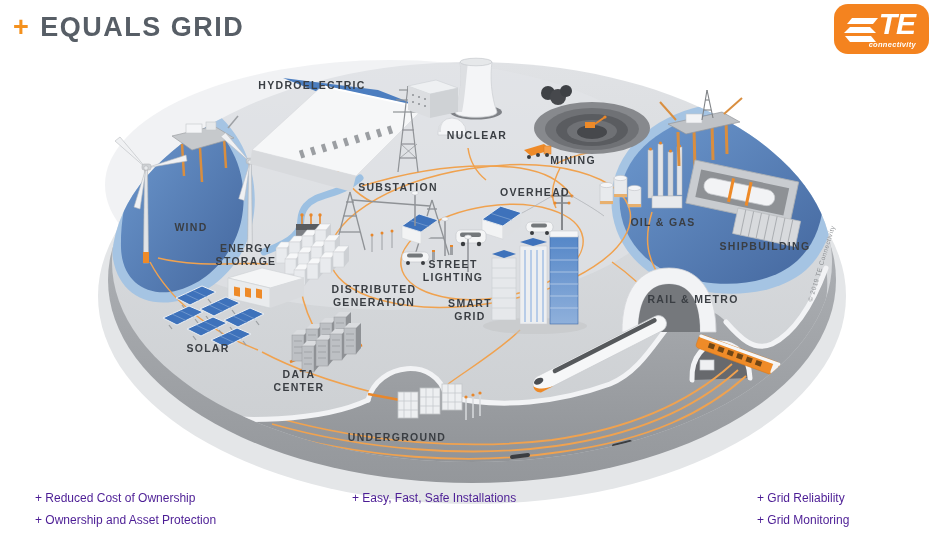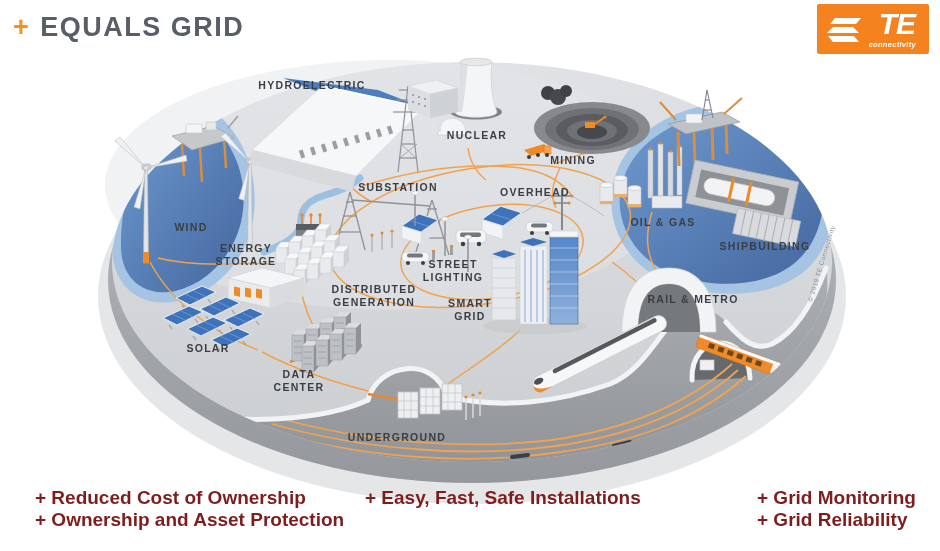--- a/index.html
+++ b/index.html
@@ -6,31 +6,31 @@
   body{
     width:940px;height:551px;position:relative;overflow:hidden;
     background:#ffffff;font-family:"Liberation Sans",sans-serif;
     -webkit-font-smoothing:antialiased;
   }
   .stage{position:absolute;inset:0;}
   
   .header{position:absolute;top:0;left:0;right:0;height:58px;z-index:5;}
   .title{position:absolute;left:13px;top:12px;font-size:27px;font-weight:700;letter-spacing:1.5px;color:#575E66;}
   .title .plus{color:#F4911E;margin-right:10px;font-weight:700;}
-  .te-logo{position:absolute;right:11px;top:4px;width:112px;height:50px;background:#F4831F;border-radius:2px;}
+  .te-logo{position:absolute;right:11px;top:4px;width:95px;height:50px;background:#F4831F;border-radius:14px;}
   .te-logo svg{position:absolute;left:0;top:0;}
   .te-word{position:absolute;right:14px;top:3px;color:#ffffff;font-size:30px;font-weight:800;font-style:italic;letter-spacing:-1px;}
   .te-sub{position:absolute;right:13px;top:36px;color:#ffffff;font-size:7.5px;font-weight:700;font-style:italic;letter-spacing:.3px;margin-left:48px;}
   
   .illus{position:absolute;left:0;top:0;width:940px;height:551px;z-index:1;}
   
   .benefits{position:absolute;left:0;right:0;top:487px;z-index:6;}
   .bcol{position:absolute;top:0;}
-  .bcol div{font-size:19px;font-weight:700;color:#7f1d1d;line-height:22px;white-space:nowrap;}
-  .bcol1{left:35px;} .bcol2{left:365px;} .bcol3{left:757px;}
+  .bcol div{font-size:12px;font-weight:400;color:#4c1d95;line-height:22px;white-space:nowrap;}
+  .bcol1{left:35px;} .bcol2{left:352px;} .bcol3{left:757px;}
   
   text.mlabel{font-family:"Liberation Sans",sans-serif;font-size:10.5px;font-weight:700;
     letter-spacing:1.3px;fill:#3A3E43;text-anchor:middle;}
   text.copyr{font-family:"Liberation Sans",sans-serif;font-size:6.5px;fill:#8E9194;letter-spacing:.5px;}
 </style>
 </head>
 <body>
 
 <div class="stage">
 
@@ -600,18 +600,18 @@
 
   <div class="benefits">
     <div class="bcol bcol1">
       <div>+ Reduced Cost of Ownership</div>
       <div>+ Ownership and Asset Protection</div>
     </div>
     <div class="bcol bcol2">
       <div>+ Easy, Fast, Safe Installations</div>
     </div>
     <div class="bcol bcol3">
+      <div>+ Grid Reliability</div>
       <div>+ Grid Monitoring</div>
-      <div>+ Grid Reliability</div>
     </div>
   </div>
 
 </div>
 
 </body></html>

